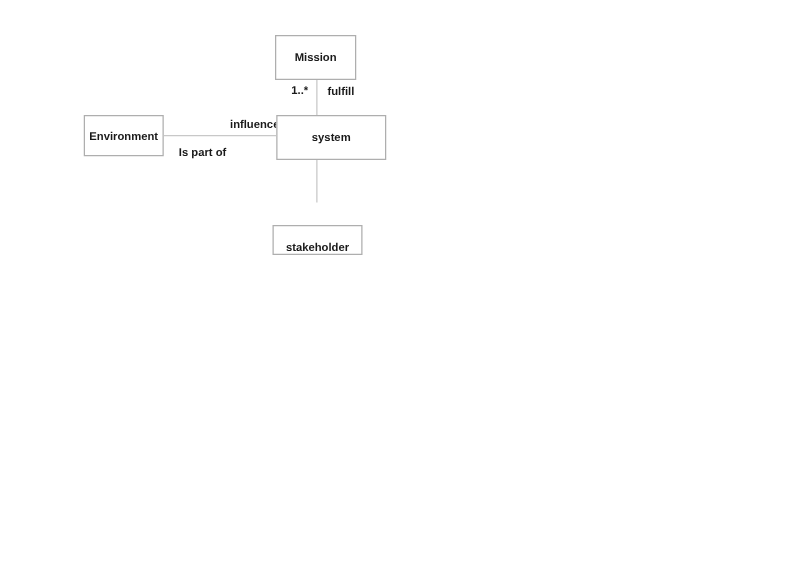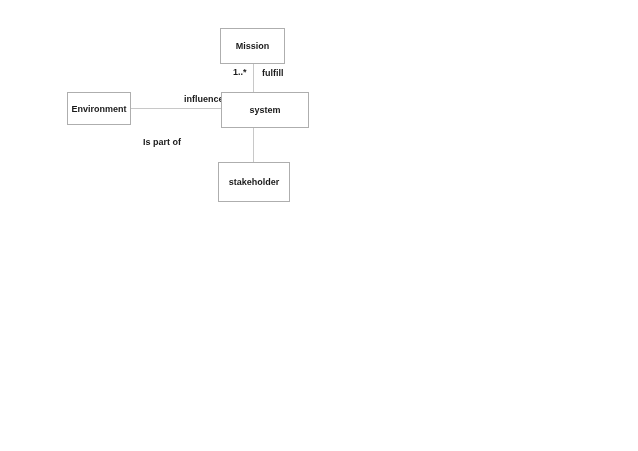--- a/index.html
+++ b/index.html
@@ -39,30 +39,30 @@
     font-size: 9px;
     font-weight: bold;
     line-height: 10px;
     color: var(--text, #1a1a1a);
     white-space: nowrap;
   }
   
   .node-mission     { left: 220px; top: 28px;  width: 65px; height: 36px; }
   .node-environment { left: 67px;  top: 92px;  width: 64px; height: 33px; }
   .node-system      { left: 221px; top: 92px;  width: 88px; height: 36px; }
-  .node-stakeholder { left: 218px; top: 162px; width: 72px; height: 40px; }
+  .node-stakeholder { left: 218px; top: 180px; width: 72px; height: 24px; align-items: flex-end; }
   
   .edge-mission-system      { left: 253px; top: 64px;  width: 1px;  height: 28px; }
   .edge-environment-system  { left: 131px; top: 108px; width: 90px; height: 1px; }
   .edge-system-stakeholder  { left: 253px; top: 128px; width: 1px;  height: 34px; }
   
   .lbl-multiplicity { left: 233px; top: 67px; }
   .lbl-fulfill      { left: 262px; top: 68px; }
   .lbl-influence    { left: 184px; top: 94px; }
-  .lbl-is-part-of   { left: 143px; top: 117px; margin-top: 20px; }
+  .lbl-is-part-of   { left: 143px; top: 117px; }
 </style>
 </head>
 <body>
 
 <div class="canvas">
 
   <div class="edge edge-mission-system"></div>
   <div class="edge edge-environment-system"></div>
   <div class="edge edge-system-stakeholder"></div>
 

